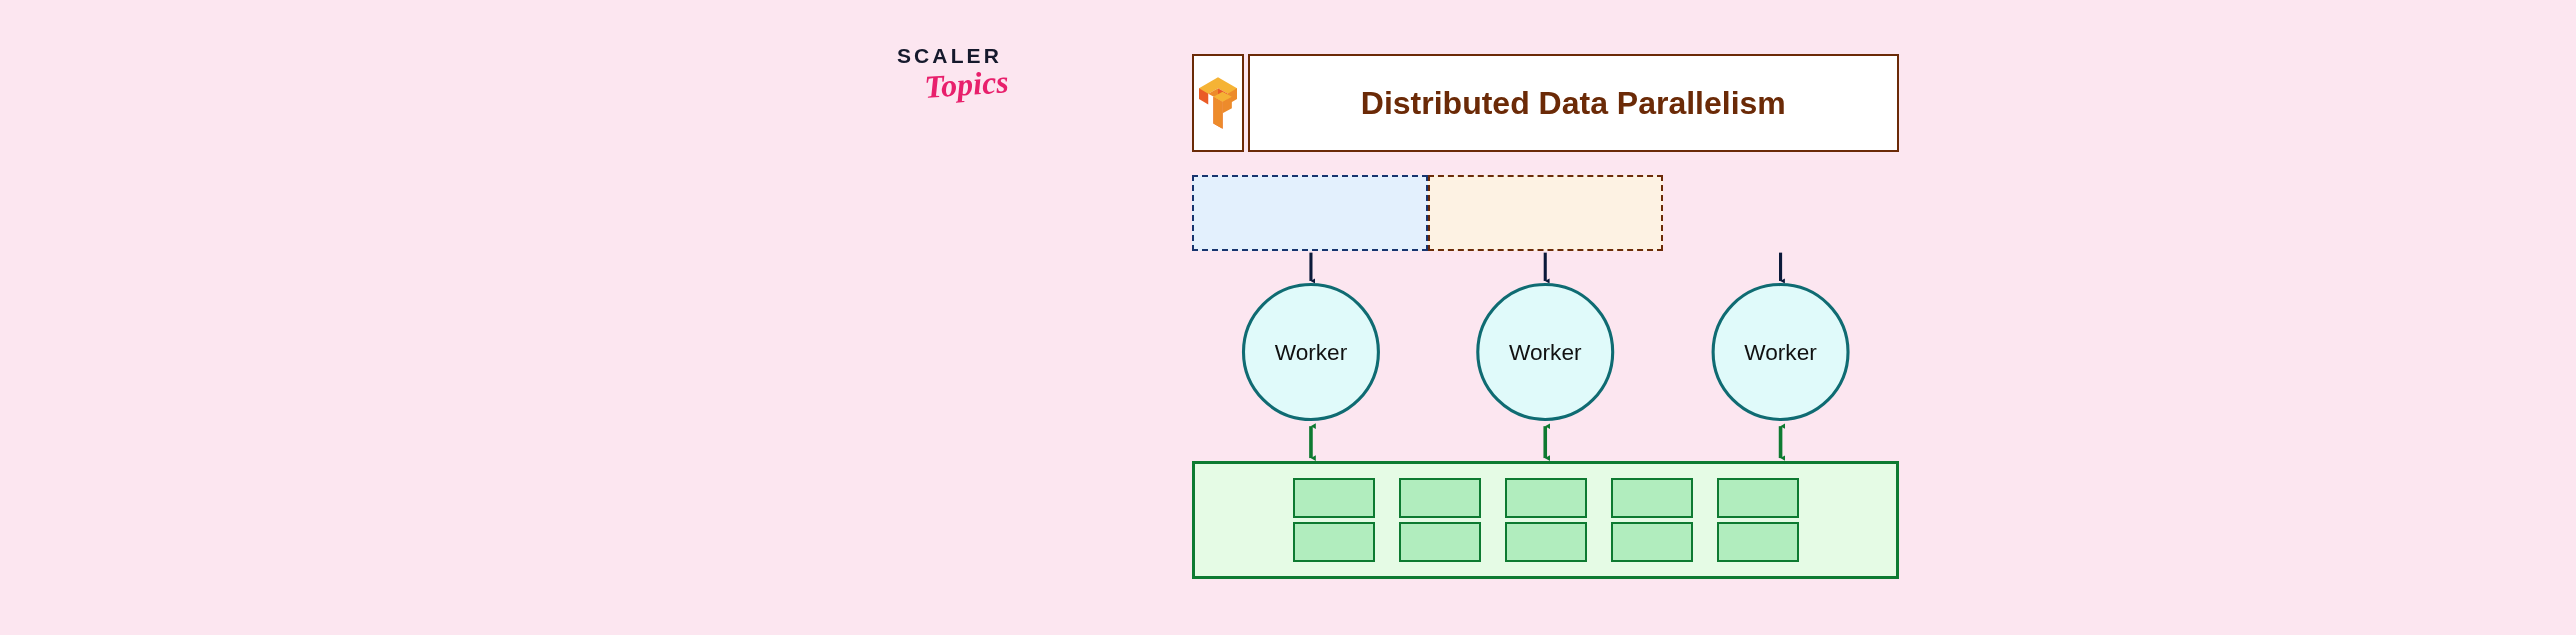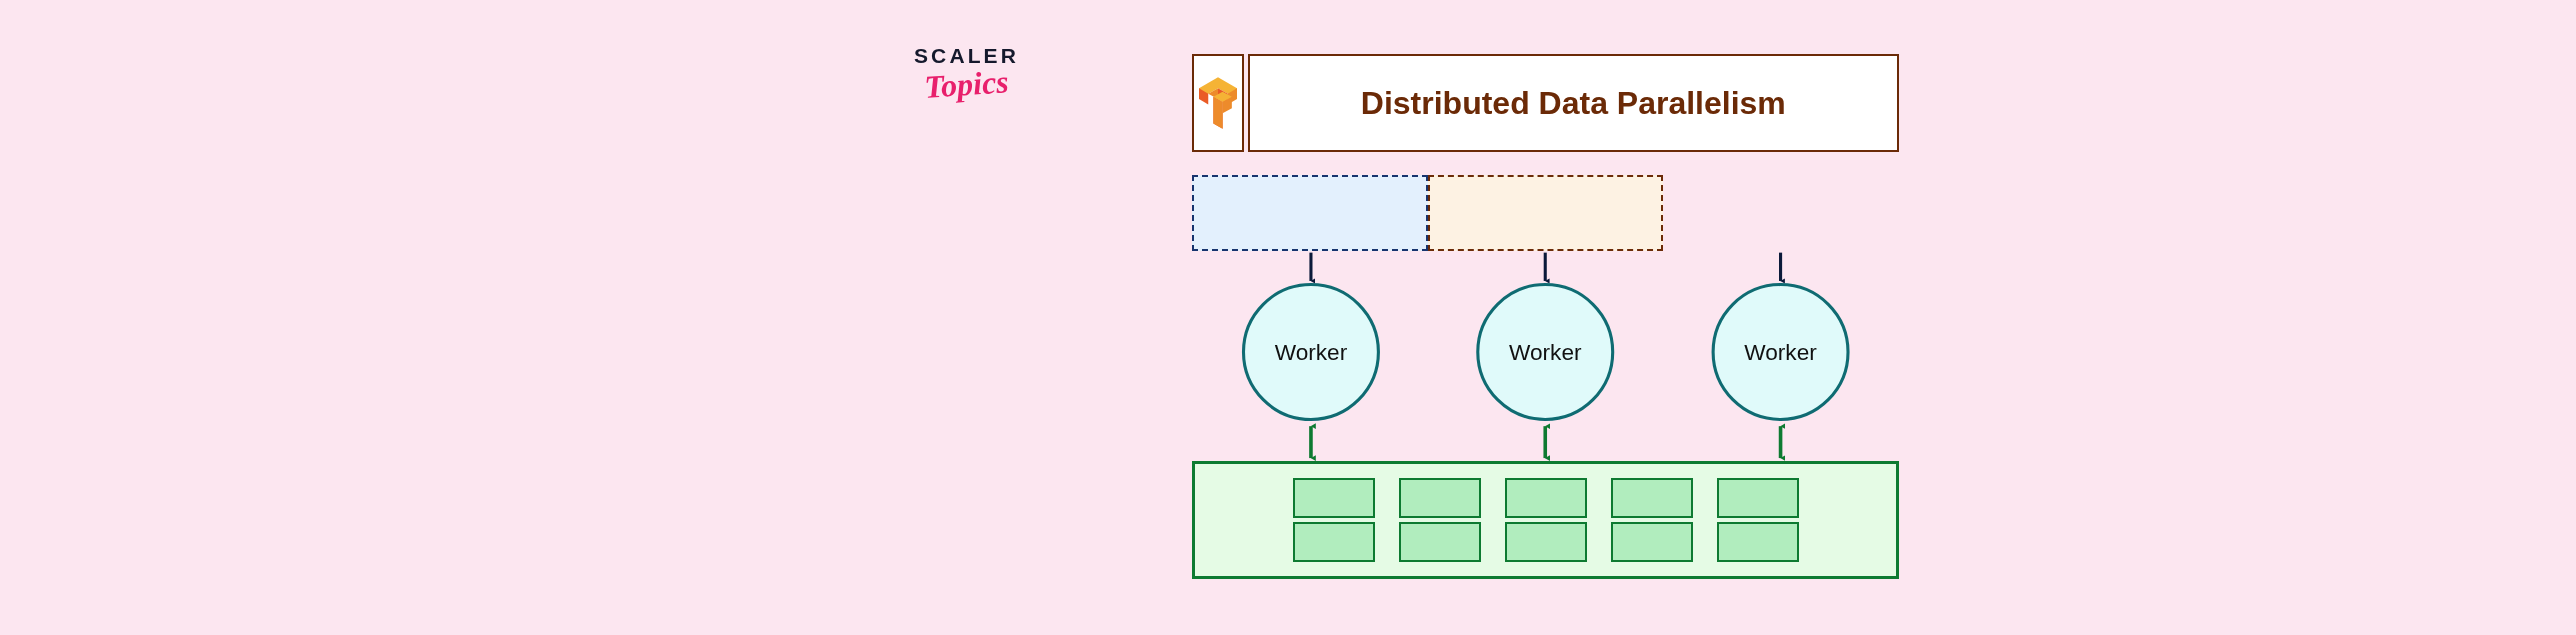--- a/index.html
+++ b/index.html
@@ -23,21 +23,20 @@
     width: 139px;
     height: 77px;
   }
   #brand-logo .brand-scaler {
     font-family: "Liberation Sans", sans-serif;
     font-weight: bold;
     font-size: 21px;
     letter-spacing: 3.1px;
     color: #15192c;
     line-height: 1;
-    text-align: center;
   }
   #brand-logo .brand-topics {
     font-family: "Liberation Serif", serif;
     font-style: italic;
     font-weight: bold;
     font-size: 32px;
     color: #e8206c;
     line-height: 1;
     text-align: center;
     margin-top: 2.1px;

